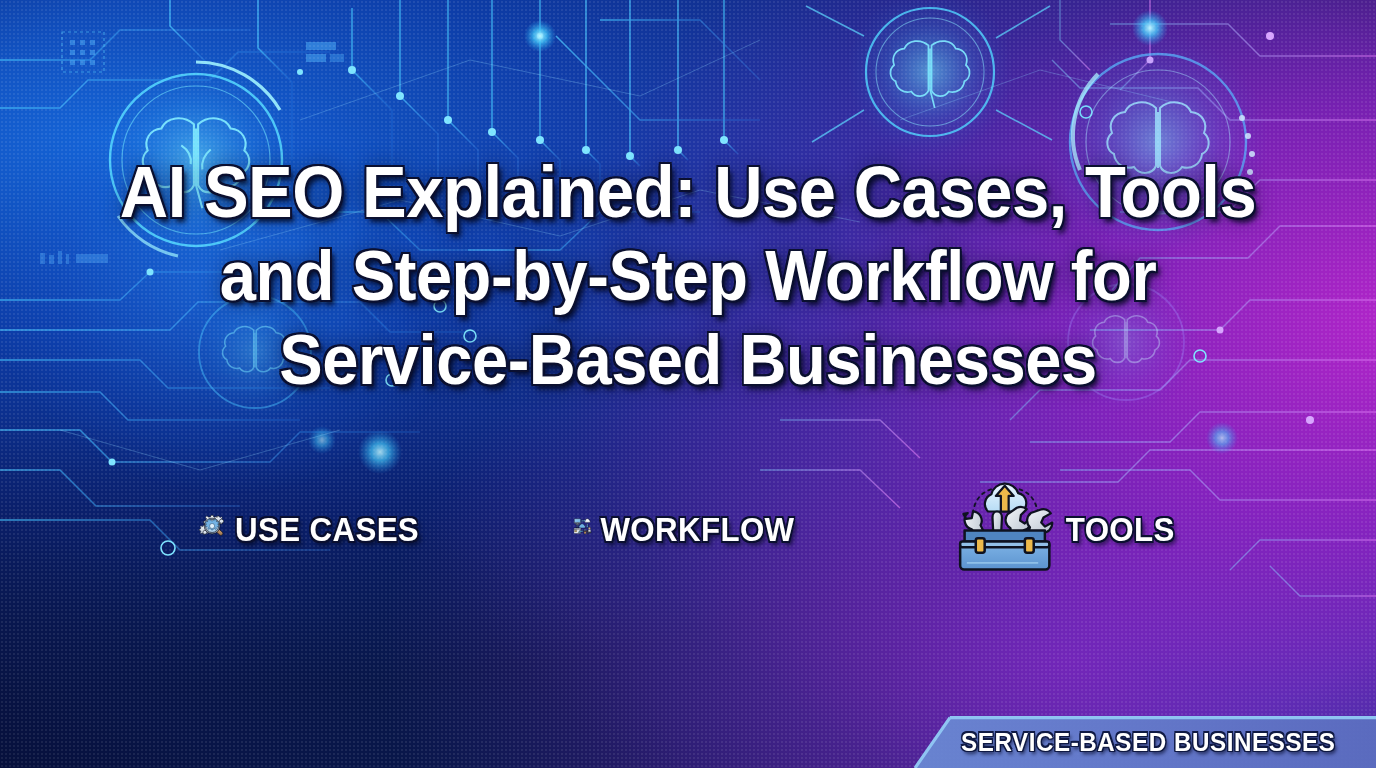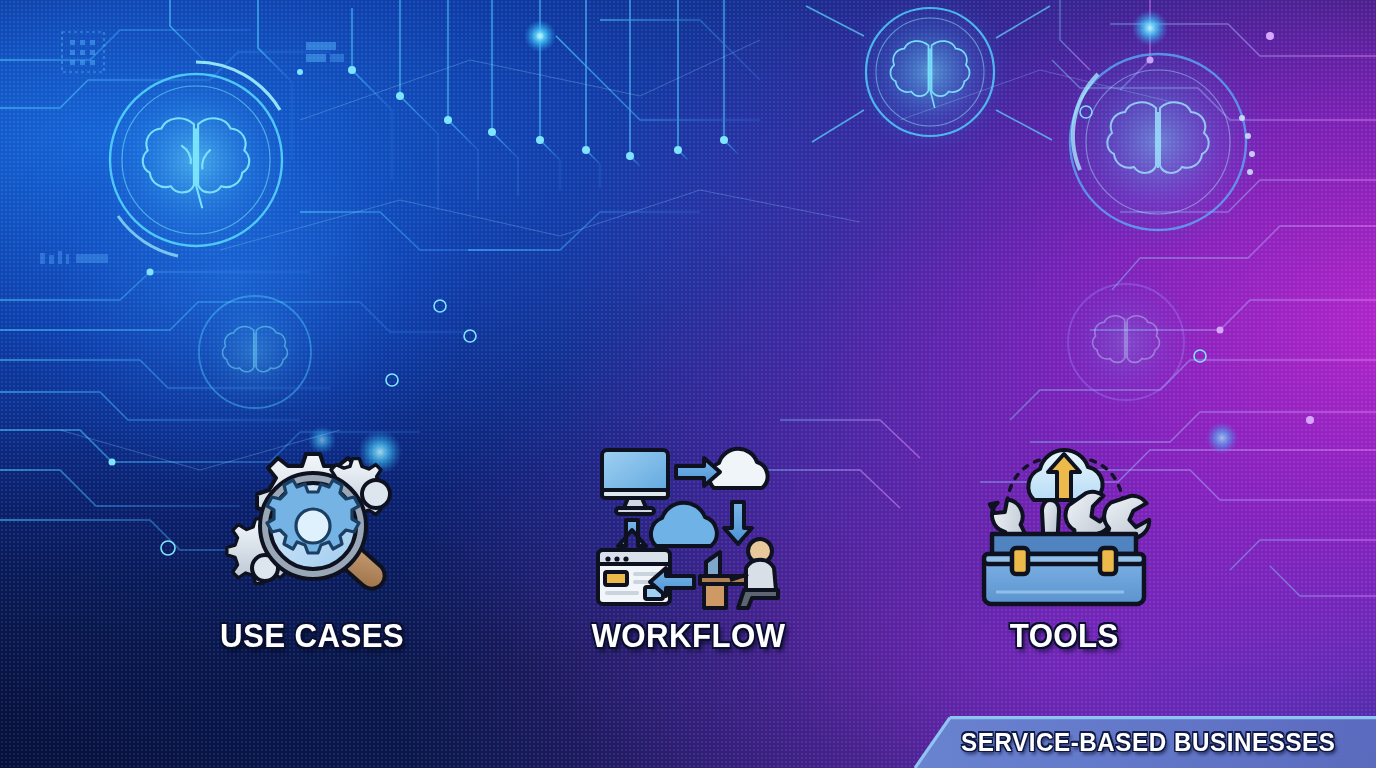--- a/index.html
+++ b/index.html
@@ -66,21 +66,21 @@
   .title-line.l1{font-size:72px;}
   .title-line.l2{font-size:70px;}
   .title-line.l3{font-size:70px;}
 
   
   .icon-row{
     position:absolute;left:0;right:0;top:442px;
     display:flex;justify-content:center;align-items:flex-start;
     gap:146px;
   }
-  .icon-col{width:230px;display:flex;flex-direction:column;align-items:center;}
+  .icon-col{width:230px;display:flex;flex-direction:row;align-items:center;}
   .icon-art{width:200px;height:168px;display:block;}
   .icon-label{
     margin-top:6px;color:#fff;font-weight:700;font-size:34px;
     letter-spacing:.4px;transform:scaleX(.92);white-space:nowrap;
     text-shadow:
       1.6px 0 0 #0b1030,-1.6px 0 0 #0b1030,0 1.6px 0 #0b1030,0 -1.6px 0 #0b1030,
       1.6px 1.6px 0 #0b1030,-1.6px 1.6px 0 #0b1030,1.6px -1.6px 0 #0b1030,-1.6px -1.6px 0 #0b1030,
       3px 4px 5px rgba(3,6,28,.8);
   }
 
@@ -316,20 +316,25 @@
       <path d="M300 120 L470 60 L640 96 L760 40"></path>
       <path d="M220 250 L400 200 L560 236 L700 190 L860 222"></path>
       <path d="M900 120 L1040 70 L1180 104"></path>
       <path d="M60 430 L200 470 L340 430"></path>
     </g>
   </svg>
 
   <div class="bg-dots"></div>
   <div class="bg-vignette"></div>
 
+  <div class="title-wrap">
+    <span class="title-line l1">AI SEO Explained: Use Cases, Tools</span>
+    <span class="title-line l2">and Step-by-Step Workflow for</span>
+    <span class="title-line l3">Service-Based Businesses</span>
+  </div>
 
   <div class="icon-row">
 
     <div class="icon-col">
       <svg class="icon-art" viewBox="0 0 200 168">
         <defs>
           <linearGradient id="gearG" x1="0" y1="0" x2="0" y2="1">
             <stop offset="0" stop-color="#f3f7fb"></stop>
               <stop offset="1" stop-color="#b8c4d2"></stop>
           </linearGradient>

